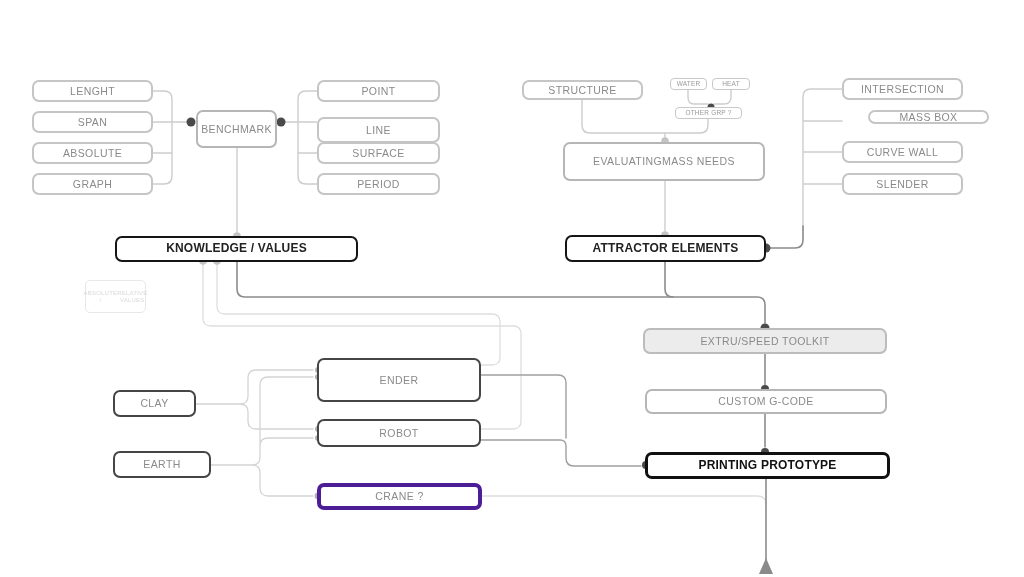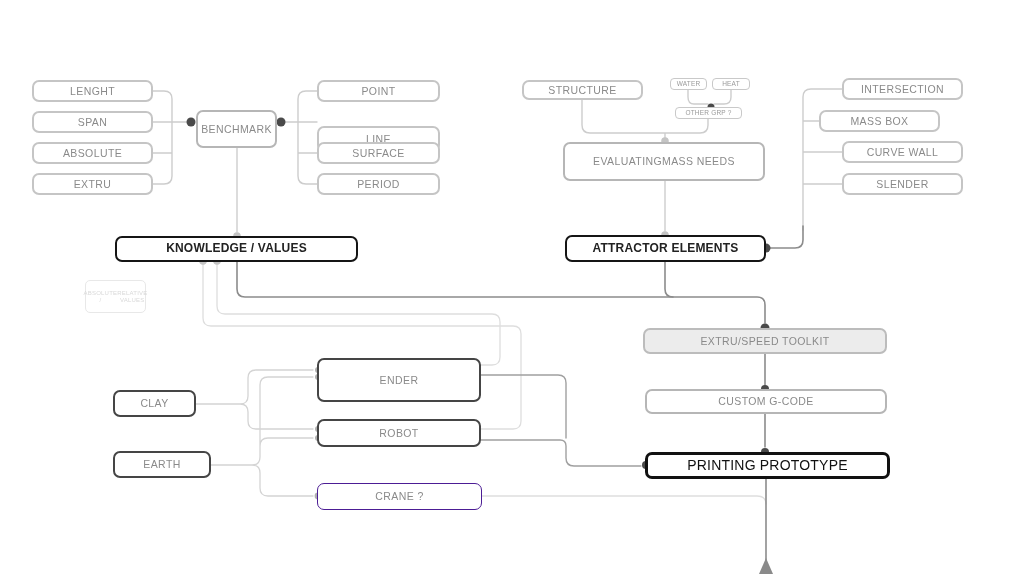--- a/index.html
+++ b/index.html
@@ -10,23 +10,23 @@
   svg.wires{position:absolute;left:0;top:0;}
   .node{
     position:absolute;display:flex;align-items:center;justify-content:center;
     background:#fff;border-radius:7px;box-sizing:border-box;text-align:center;
     font-size:10.5px;letter-spacing:.4px;color:#8a8a8a;line-height:1.15;
     z-index:2;
   }
   .n-light{border:2px solid #c5c5c5;}
   .n-med{border:2px solid #b6b6b6;}
   .n-strong{border:2px solid #454545;}
-  .n-crane{border:1px solid #4c1d95;}
+  .n-crane{border:4px solid #4c1d95;}
   .n-bold{border:2.5px solid #151515;color:#222;font-weight:bold;font-size:12px;letter-spacing:.2px;}
-  .n-boldest{border:3px solid #111;color:#111;font-weight:normal;font-size:14px;letter-spacing:.2px;}
+  .n-boldest{border:3px solid #111;color:#111;font-weight:bold;font-size:12px;letter-spacing:.2px;}
   .n-gray{border:2px solid #bcbcbc;background:#ececec;}
   .n-small{border:1.5px solid #c9c9c9;border-radius:4px;font-size:6.5px;letter-spacing:.2px;color:#999;}
   .n-faint{border:1.5px solid #e8e8e8;border-radius:5px;font-size:6px;color:#d9d9d9;letter-spacing:.2px;}
   .twoline{display:flex;flex-direction:row;}
 </style>
 </head>
 <body>
 
 <div class="canvas">
 
@@ -108,32 +108,32 @@
   <div class="node n-light" style="left:32px;top:80px;width:121px;height:22px">
       <span>LENGHT</span>
     </div>
   <div class="node n-light" style="left:32px;top:111px;width:121px;height:22px">
       <span>SPAN</span>
     </div>
   <div class="node n-light" style="left:32px;top:142px;width:121px;height:22px">
       <span>ABSOLUTE</span>
     </div>
   <div class="node n-light" style="left:32px;top:173px;width:121px;height:22px">
-      <span>EXTRU</span>
+      <span>GRAPH</span>
     </div>
 
   <div class="node n-med twoline" style="left:196px;top:110px;width:81px;height:38px">
     <span>BENCH</span>
     <span>MARK</span>
   </div>
 
   <div class="node n-light" style="left:317px;top:80px;width:123px;height:22px">
       <span>POINT</span>
     </div>
-  <div class="node n-light" style="left:317px;top:126px;width:123px;height:26px">
+  <div class="node n-light" style="left:317px;top:117px;width:123px;height:26px">
       <span>LINE</span>
     </div>
   <div class="node n-light" style="left:317px;top:173px;width:123px;height:22px">
       <span>PERIOD</span>
     </div>
   <div class="node n-light" style="left:317px;top:142px;width:123px;height:22px">
       <span>SURFACE</span>
     </div>
 
   <div class="node n-light" style="left:522px;top:80px;width:121px;height:20px">
@@ -149,21 +149,21 @@
       <span>OTHER GRP ?</span>
     </div>
   <div class="node n-med twoline" style="left:563px;top:142px;width:202px;height:39px">
     <span>EVALUATING</span>
     <span>MASS NEEDS</span>
   </div>
 
   <div class="node n-light" style="left:842px;top:78px;width:121px;height:22px">
       <span>INTERSECTION</span>
     </div>
-  <div class="node n-light" style="left:819px;top:110px;width:121px;height:22px">
+  <div class="node n-light" style="left:868px;top:110px;width:121px;height:14px">
       <span>MASS BOX</span>
     </div>
   <div class="node n-light" style="left:842px;top:141px;width:121px;height:22px">
       <span>CURVE WALL</span>
     </div>
   <div class="node n-bold" style="left:115px;top:236px;width:243px;height:26px">
       <span>KNOWLEDGE / VALUES</span>
     </div>
 
   <div class="node n-light" style="left:842px;top:173px;width:121px;height:22px">

